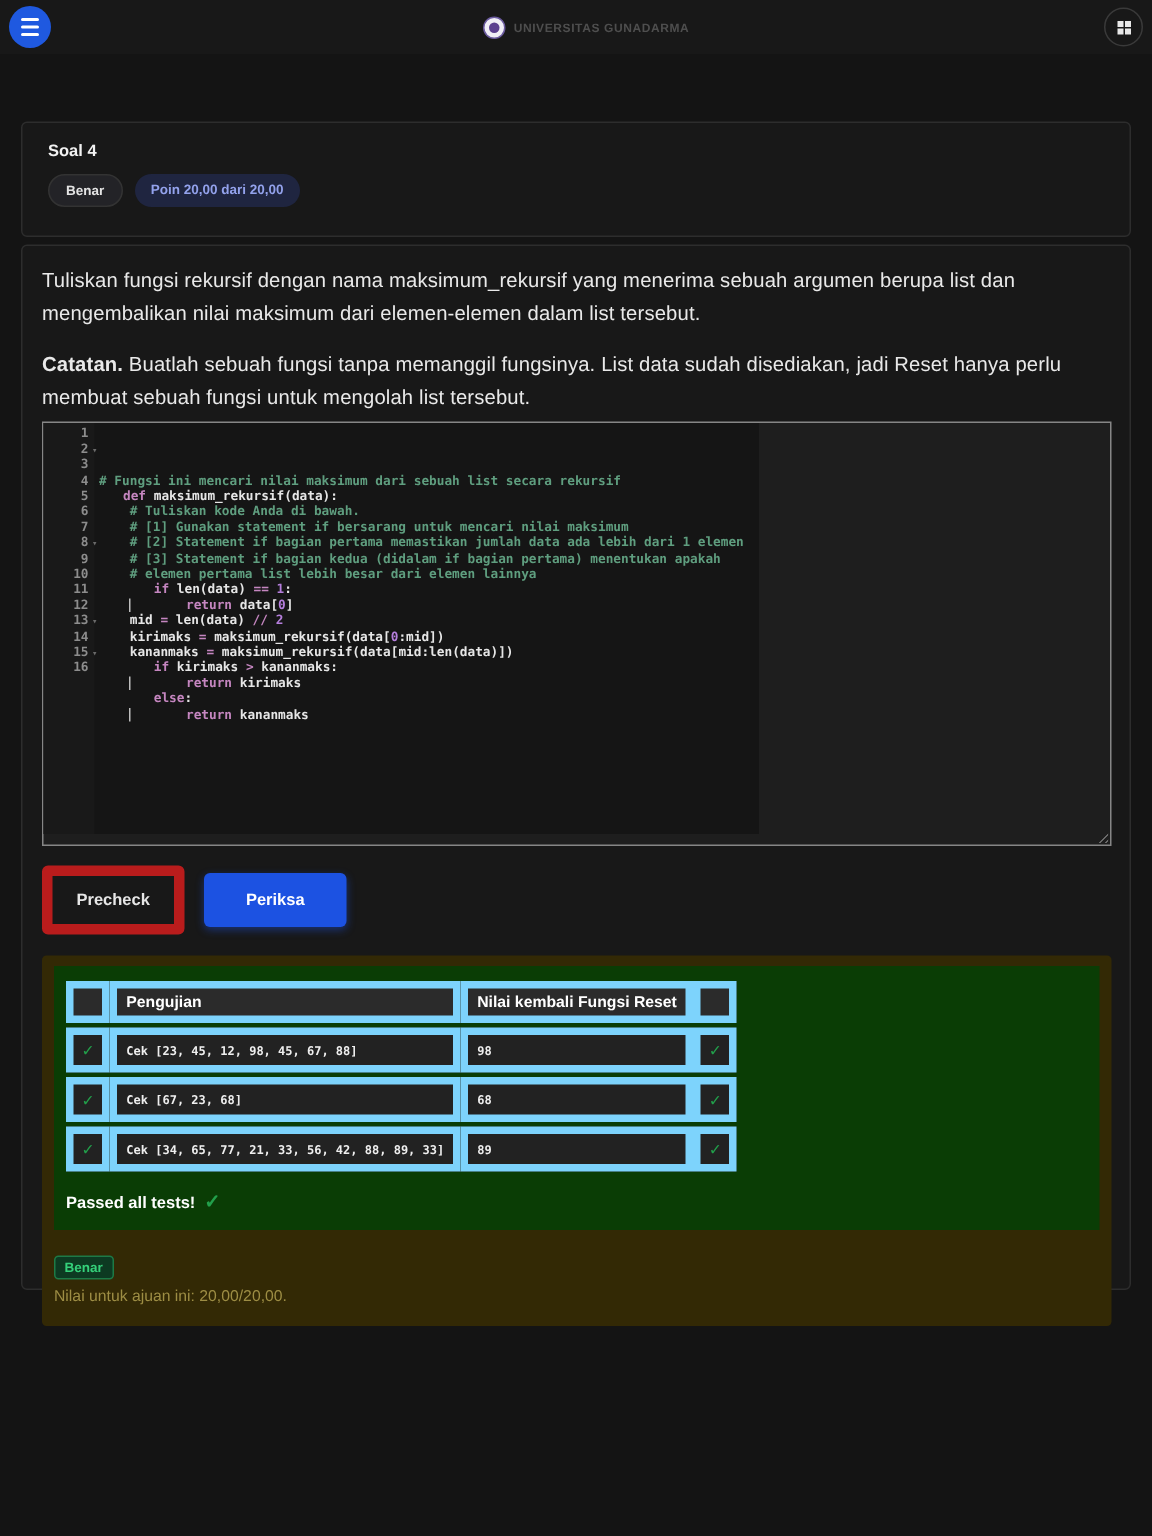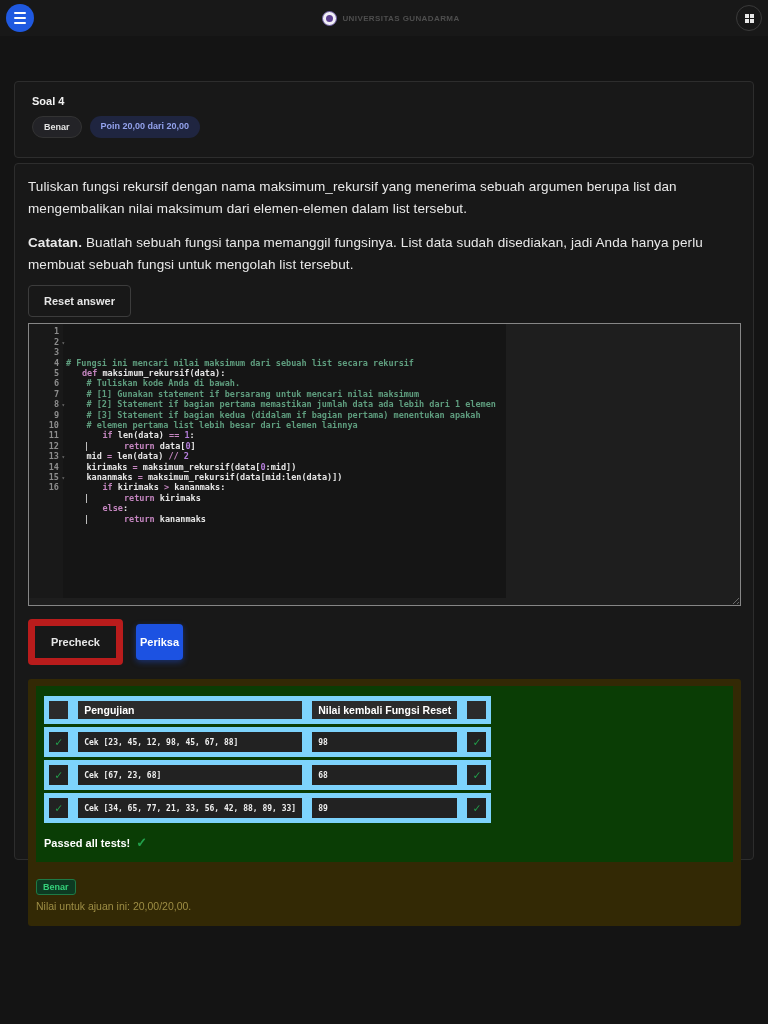--- a/index.html
+++ b/index.html
@@ -45,21 +45,21 @@
   .c { color:#5f9e7f; }            
   .k { color:#c586c0;padding-left:16px; }            
   .n { color:#b57edc; }            
   .o { color:#c586c0; }            
   .ig { display:inline-block; width:0; height:9px; border-left:1px solid #bdbdbd; vertical-align:middle; }
   .resize-handle { position:absolute; right:1px; bottom:1px; width:9px; height:9px; background:repeating-linear-gradient(135deg, transparent 0 2px, #6a6a6a 2px 3px); clip-path:polygon(100% 0, 100% 100%, 0 100%); }
 
   
   .actions { margin-top:13px; display:flex; gap:13px; align-items:center; }
   .precheck-btn { background:transparent; border:7px solid #b91c1c; border-radius:4px; color:#e6e6e6; font-size:11px; font-weight:bold; padding:10px 16px; cursor:pointer; font-family:"Liberation Sans",sans-serif; }
-  .check-btn { background:#1c52e2; border:none; border-radius:4px; color:#fff; font-size:11px; font-weight:bold; padding:12px 4px; cursor:pointer; box-shadow:0 2px 6px rgba(28,82,226,.45); font-family:"Liberation Sans",sans-serif; }
+  .check-btn { background:#1c52e2; border:none; border-radius:4px; color:#fff; font-size:11px; font-weight:bold; padding:12px 28px; cursor:pointer; box-shadow:0 2px 6px rgba(28,82,226,.45); font-family:"Liberation Sans",sans-serif; }
 
   
   .results { margin-top:14px; width:713px; background:#332905; border-radius:3px; padding:7px 8px 14px 8px; }
   .passbox { background:#0a3d05; padding:7px 8px 12px 8px; }
   table.tests { border-collapse:separate; border-spacing:0 3px; }
   table.tests th, table.tests td { border:5px solid #7dd3fc; padding:3px 6px; }
   table.tests th { background:#2b2b2b; font-size:10.5px; font-weight:bold; text-align:left; color:#fff; }
   table.tests td { background:#222; font-size:8px; font-family:"DejaVu Sans Mono",monospace; font-weight:bold; color:#efefef; }
   td.chk { background:#263226; text-align:center; width:24px; }
   th.chk-h { width:24px; }
@@ -97,23 +97,22 @@
 <section class="card card-info">
   <div class="q-title">Soal 4</div>
   <div class="badges">
     <span class="badge badge-state">Benar</span>
     <span class="badge badge-points">Poin 20,00 dari 20,00</span>
   </div>
 </section>
 
 <section class="card card-main">
   <p class="q-text">Tuliskan fungsi rekursif dengan nama maksimum_rekursif yang menerima sebuah argumen berupa list dan mengembalikan nilai maksimum dari elemen-elemen dalam list tersebut.</p>
-  <p class="q-text q-note"><b>Catatan.</b><span> Buatlah sebuah fungsi tanpa memanggil fungsinya. List data sudah disediakan, jadi Anda hanya perlu membuat sebuah fungsi untuk mengolah list tersebut.</span></p>
+  <p class="q-text q-note"><b>Catatan.</b><span> Buatlah sebuah fungsi tanpa memanggil fungsinya. List data sudah disediakan, jadi Reset hanya perlu membuat sebuah fungsi untuk mengolah list tersebut.</span></p>
 
-  <button class="reset-btn">Reset answer</button>
 
   
   <div class="editor-wrap">
     <div class="ace">
       <div class="gutter" id="gutter">
           <div class="ln">1</div>
           <div class="ln">2<span class="fold">▾</span></div>
           <div class="ln">3</div>
           <div class="ln">4</div>
           <div class="ln">5</div>

